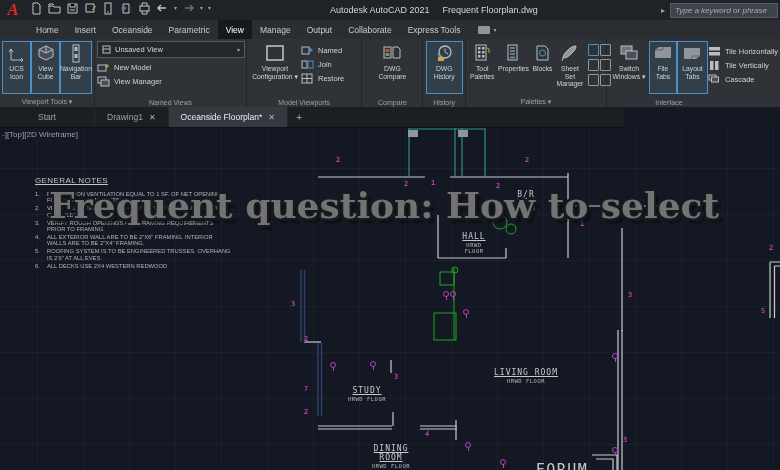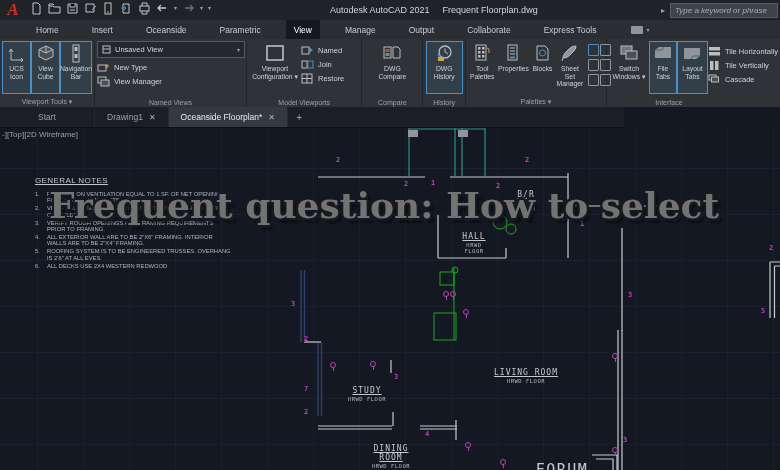--- a/index.html
+++ b/index.html
@@ -18,21 +18,21 @@
   .title-center{position:absolute;left:330px;top:0;height:20px;display:flex;gap:13px;
                 align-items:center;font-size:9px;color:#d4d7da;}
   .search{position:absolute;right:2px;top:3px;display:flex;align-items:center;gap:5px;}
   .search .arrow{color:#9ba0a6;font-size:8px;}
   .searchbox{width:102px;height:13px;background:#3e434b;border:1px solid #565c66;
              font-size:8px;font-style:italic;color:#a6acb4;line-height:13px;
              padding-left:4px;overflow:hidden;white-space:nowrap;}
 
   
   .tabrow{position:absolute;left:0;top:20px;width:780px;height:19px;background:#2a2d31;
-          display:flex;align-items:stretch;padding-left:28px;box-sizing:border-box;gap:17px;}
+          display:flex;align-items:stretch;padding-left:28px;box-sizing:border-box;}
   .rtab{font-size:8.5px;color:#c9ccd0;padding:0 8px;display:flex;align-items:center;cursor:default;}
   .rtab.active{background:#15181c;color:#ffffff;}
   .ribtoggle{display:flex;align-items:center;gap:3px;margin-left:10px;}
   .ribtoggle .box{width:12px;height:8px;background:#8f959b;border-radius:1px;}
   .ribtoggle .c{font-size:6px;color:#9ba0a6;}
 
   
   .ribbon{position:absolute;left:0;top:39px;width:780px;height:68px;background:#2f3337;
           display:flex;}
   .panel{position:relative;border-right:1px solid #212428;box-sizing:border-box;
@@ -209,21 +209,21 @@
             <path d="M1 4h7" stroke="#b9bec3"></path>
           </svg>
         <span>Unsaved View</span>
         <span class="caret">▾</span>
       </div>
       <div class="rowbtn">
         <svg class="ic" viewBox="0 0 13 11">
             <rect x="1" y="3" width="8" height="6" fill="none" stroke="#b9bec3"></rect>
             <path d="M10 2v4M8 4h4" stroke="#d0a93c"></path>
           </svg>
-        <span>New Type</span>
+        <span>New Model</span>
       </div>
       <div class="rowbtn">
         <svg class="ic" viewBox="0 0 13 11">
             <rect x="1" y="1" width="8" height="6" fill="none" stroke="#b9bec3"></rect>
             <rect x="4" y="4" width="8" height="6" fill="#4a4f55" stroke="#b9bec3"></rect>
           </svg>
         <span>View Manager</span>
       </div>
       <div class="plabel">Named Views</div>
     </div>

